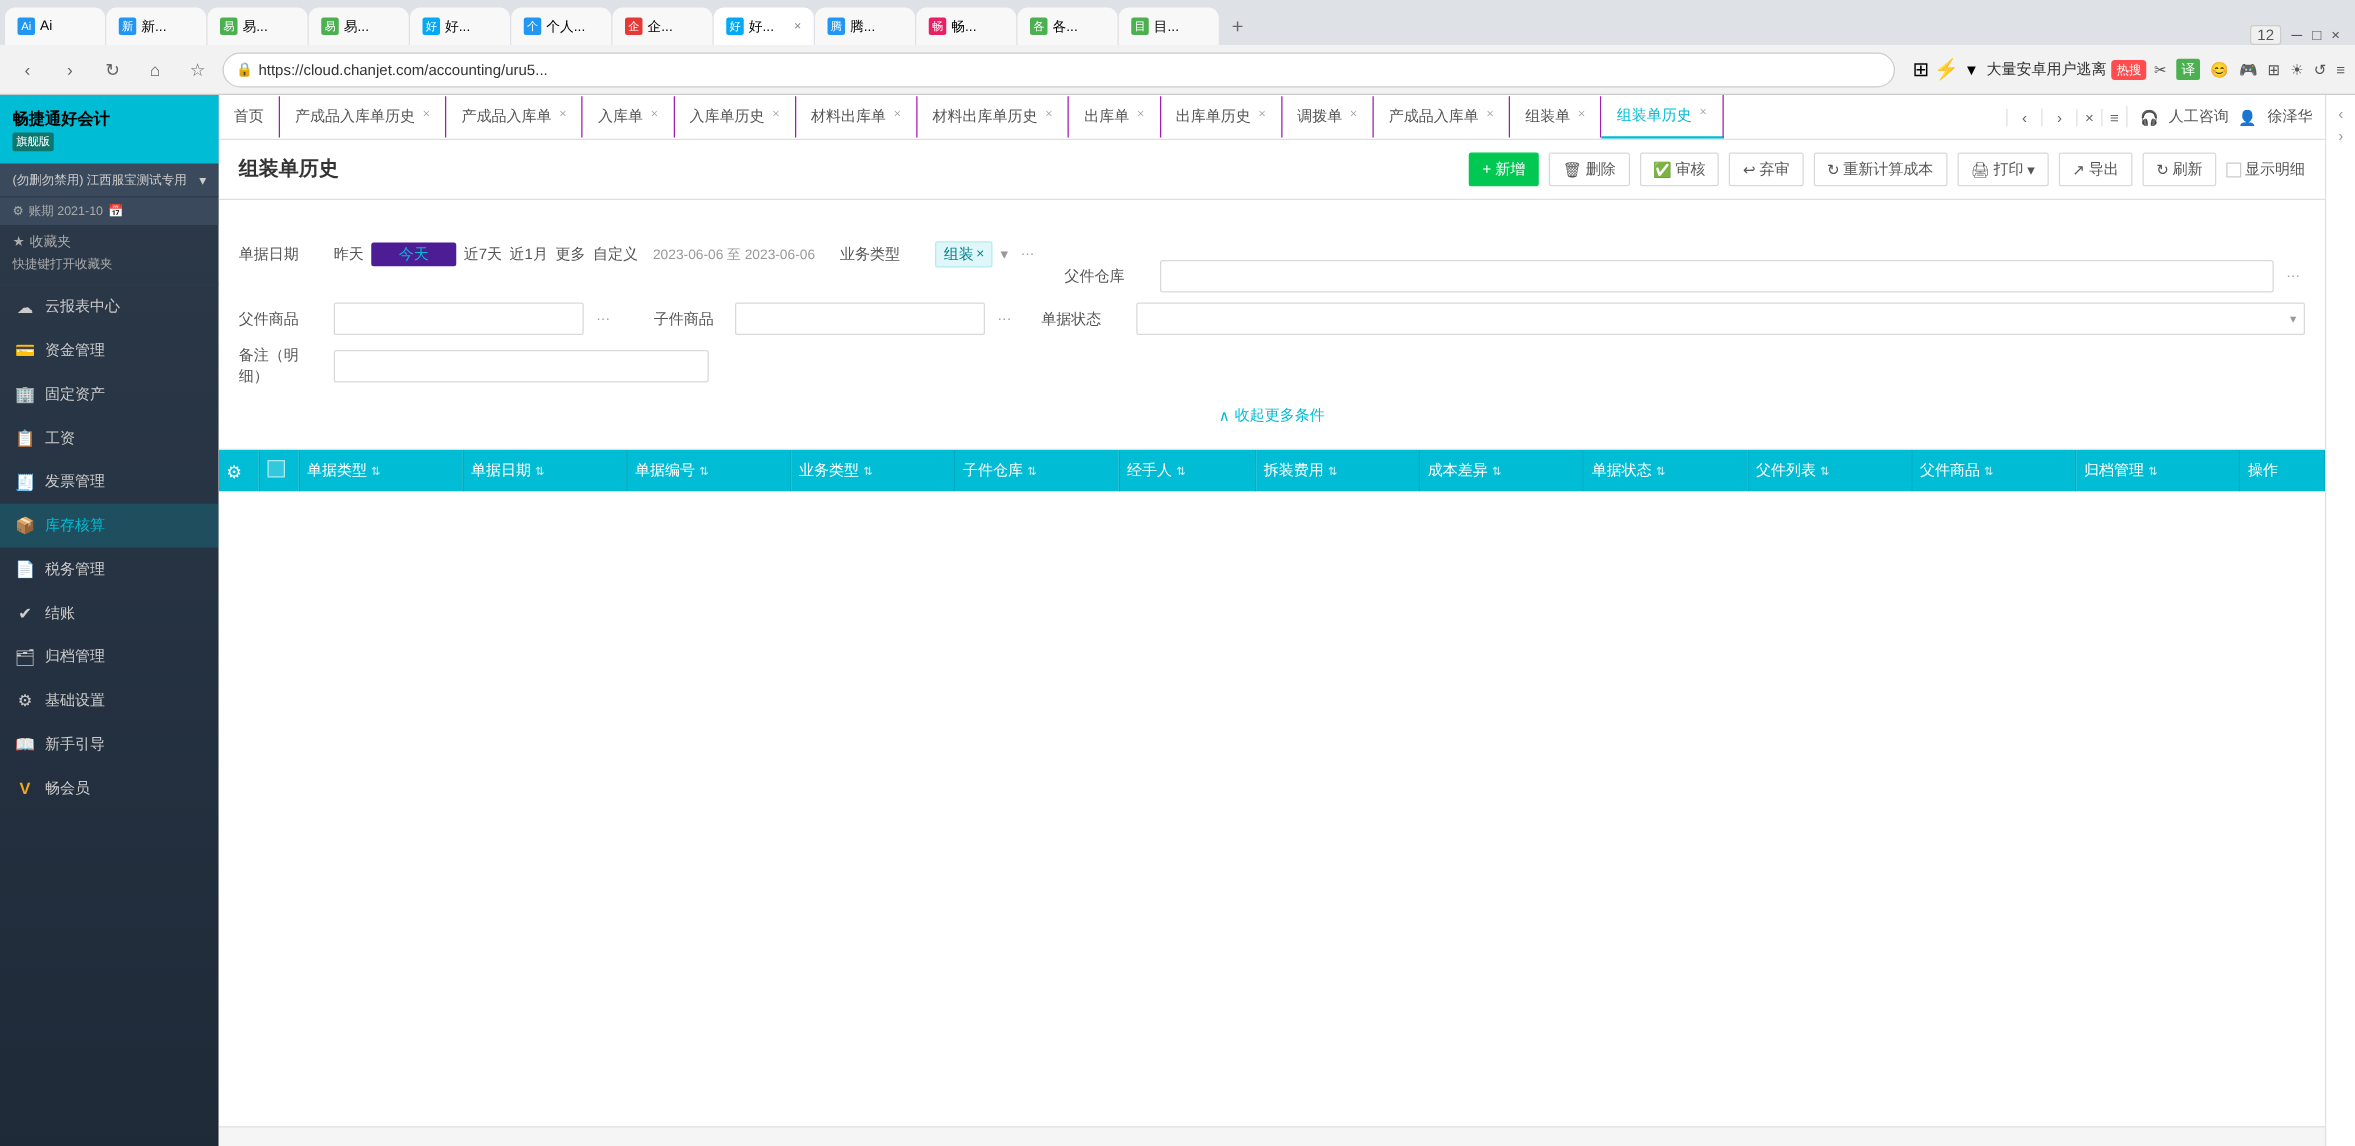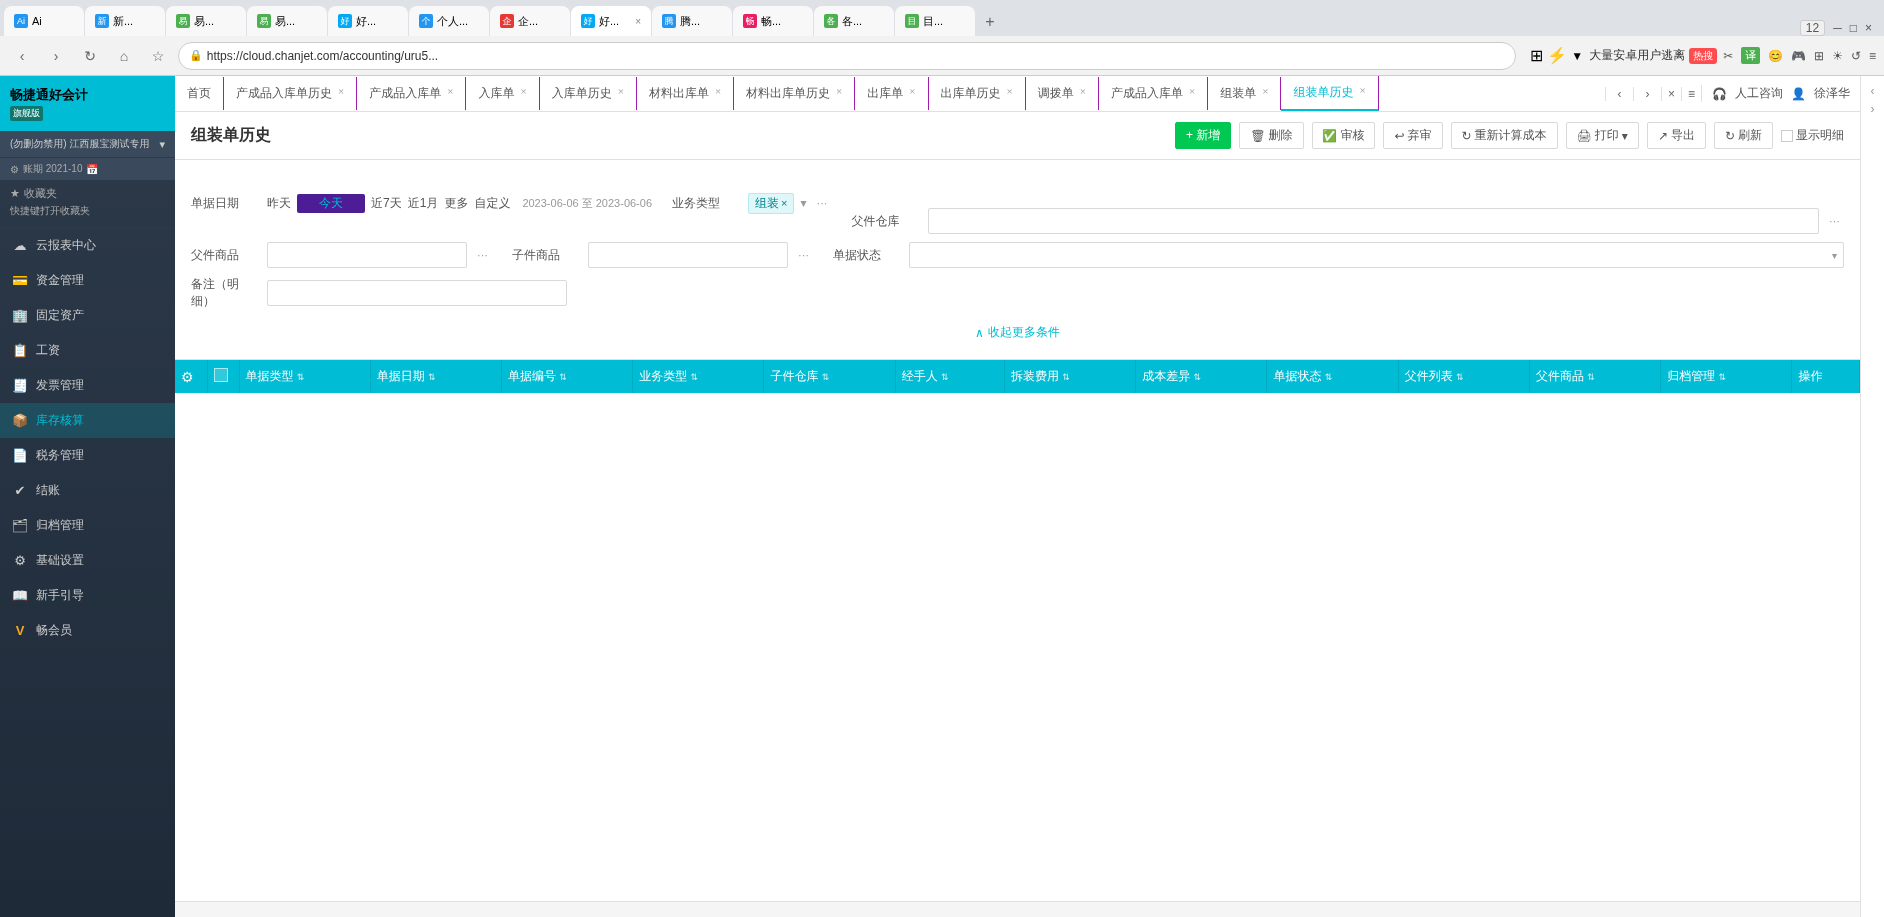--- a/index.html
+++ b/index.html
@@ -416,21 +416,21 @@
           </div>
 
           <div style="display:flex;align-items:center;gap:20px;">
 
             <div style="display:flex;align-items:center;gap:6px;">
               <span class="filter-label">父件商品</span>
               <div style="width:200px;border:1px solid #d9d9d9;height:26px;border-radius:2px;"></div>
               <span class="filter-more-btn">···</span>
             </div>
 
-            <div style="display:flex;align-items:center;gap:6px;">
+            <div style="display:flex;align-items:center;gap:6px;text-align:center;">
               <span class="filter-label">子件商品</span>
               <div style="width:200px;border:1px solid #d9d9d9;height:26px;border-radius:2px;"></div>
               <span class="filter-more-btn">···</span>
             </div>
 
             <div style="display:flex;align-items:center;gap:6px;flex:1;">
               <span class="filter-label">单据状态</span>
               <div class="filter-dropdown" style="flex:1;">
                 <span style="margin-left:auto;" class="filter-dropdown-arrow">▾</span>
               </div>

